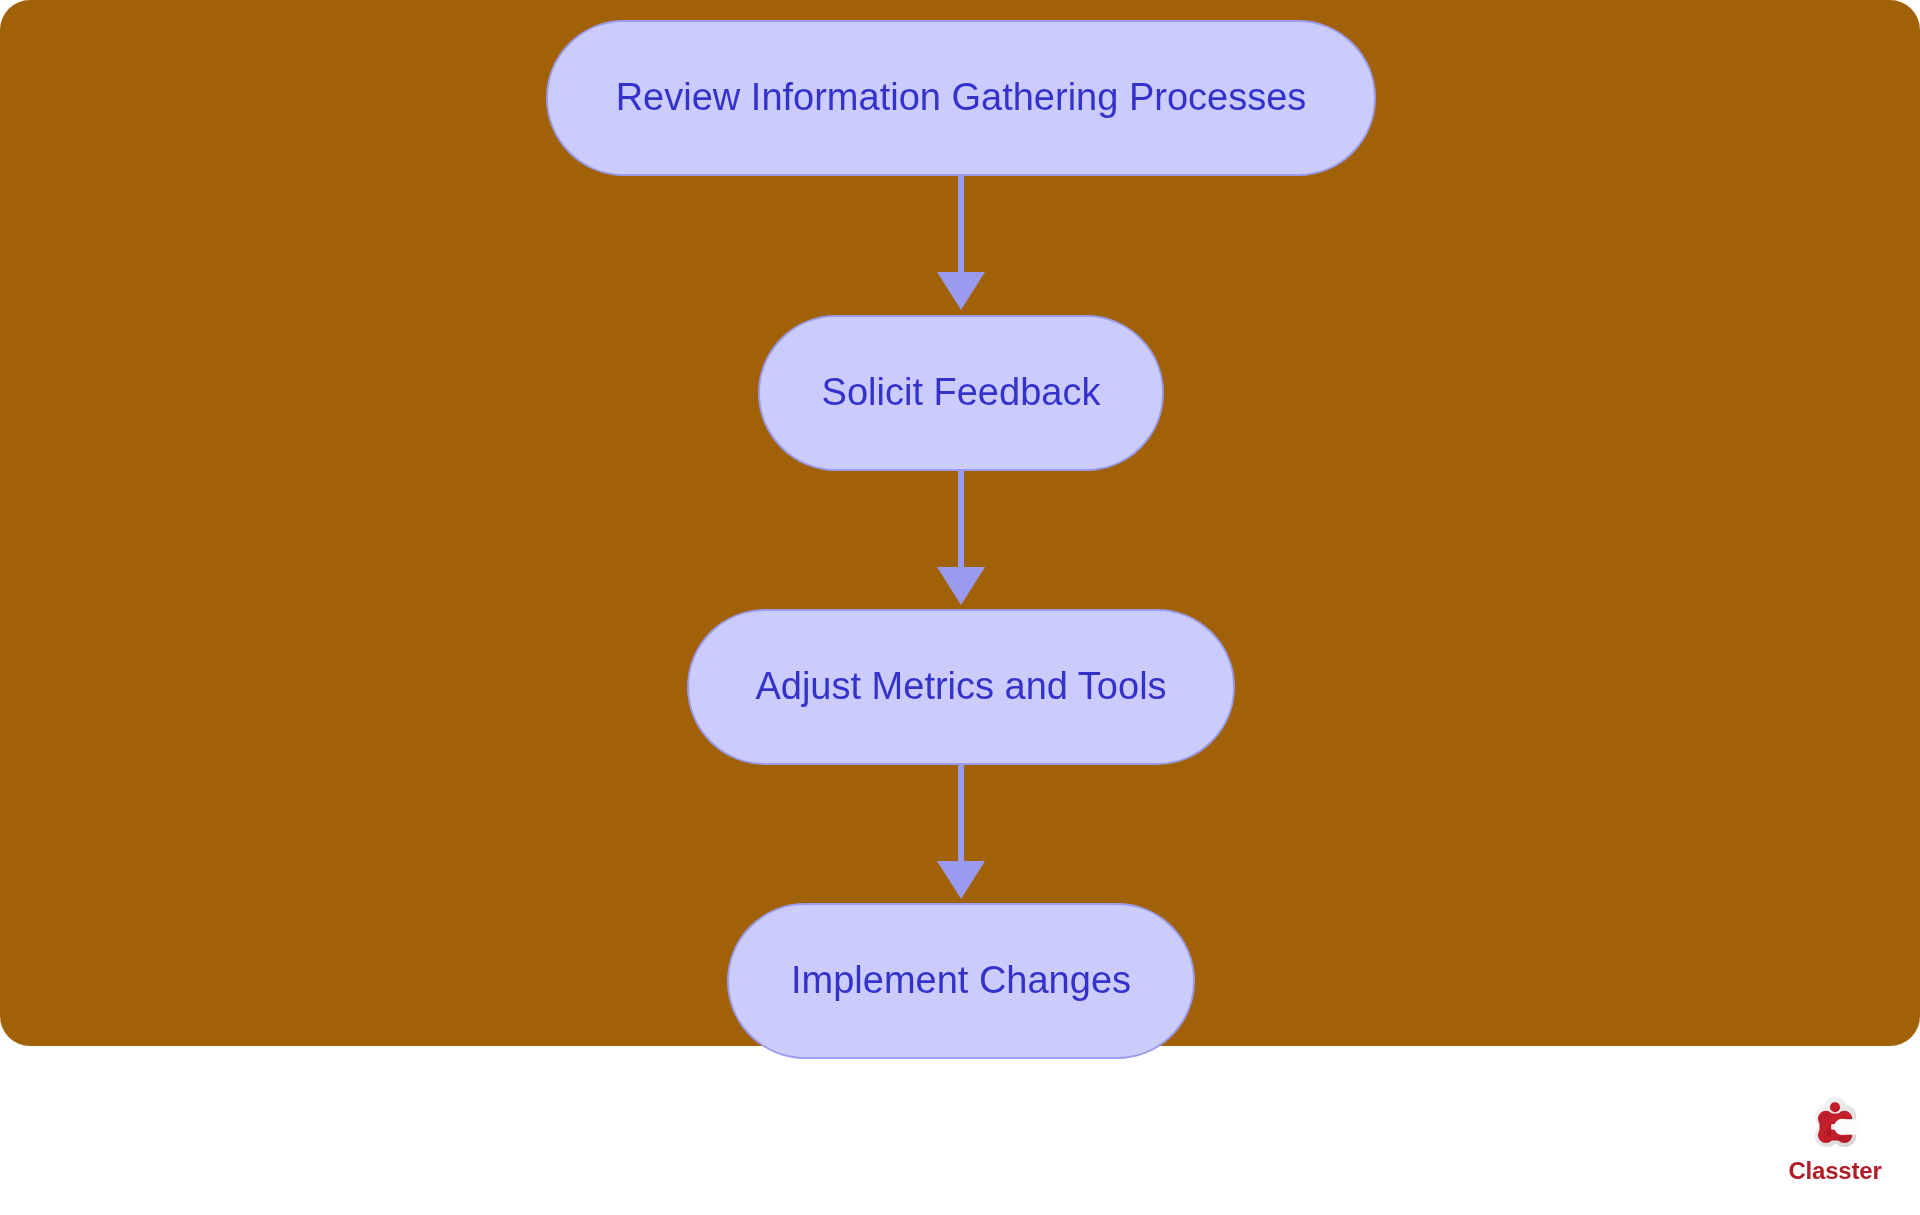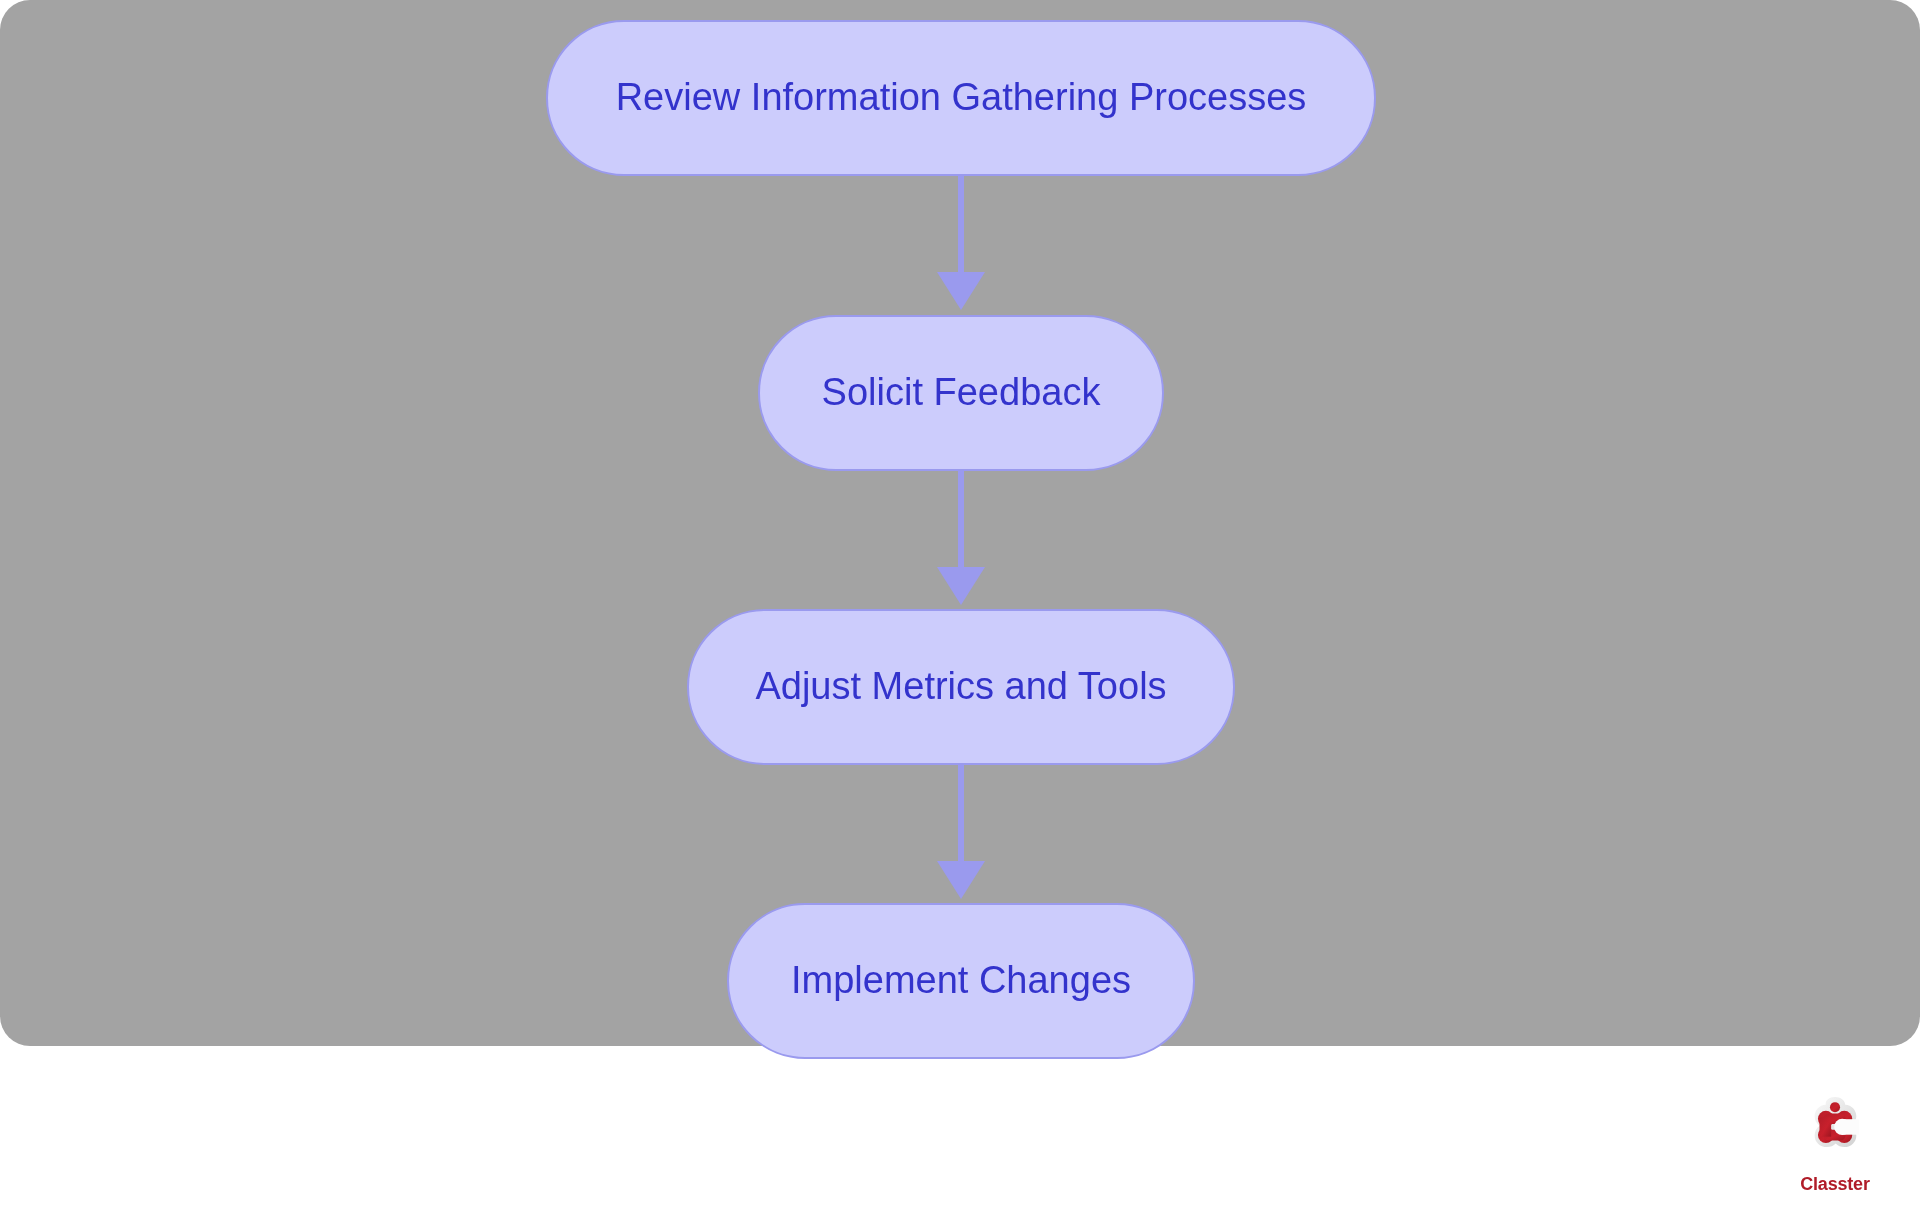--- a/index.html
+++ b/index.html
@@ -19,21 +19,21 @@
     background: #ffffff;
   }
 
   
   #canvas {
     position: absolute;
     left: 0;
     top: 0;
     width: 1920px;
     height: 1046px;
-    background: #a3a3a3;
+    background: #a16207;
     border-radius: 30px;
   }
 
   #flow-svg {
     position: absolute;
     left: 0;
     top: 0;
     width: 1920px;
     height: 1082px;
     display: block;
@@ -84,23 +84,23 @@
     align-items: center;
   }
 
   #brand-mark {
     width: 62px;
     height: 62px;
     display: block;
   }
 
   #brand-name {
-    margin-top: 19px;
+    margin-top: 3px;
     font-family: "Liberation Sans", sans-serif;
-    font-size: 18px;
+    font-size: 24px;
     font-weight: 700;
     color: #B01C28;
     letter-spacing: -0.2px;
     line-height: 1;
   }
 </style>
 </head>
 <body>
 
 <div id="app">

